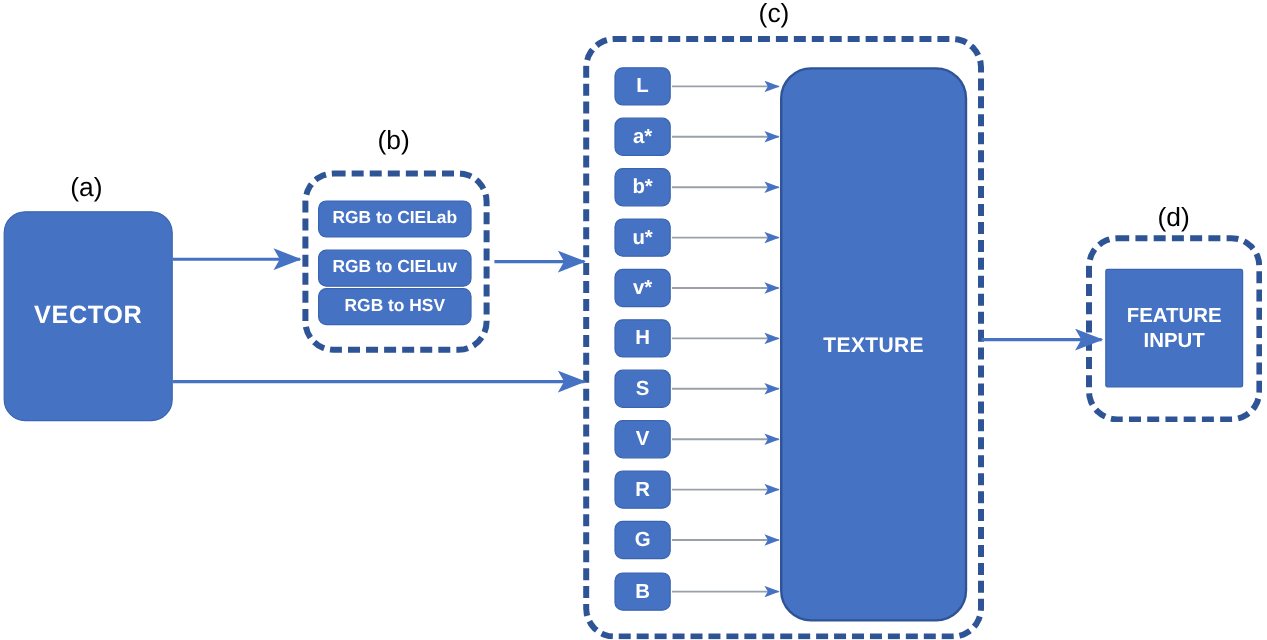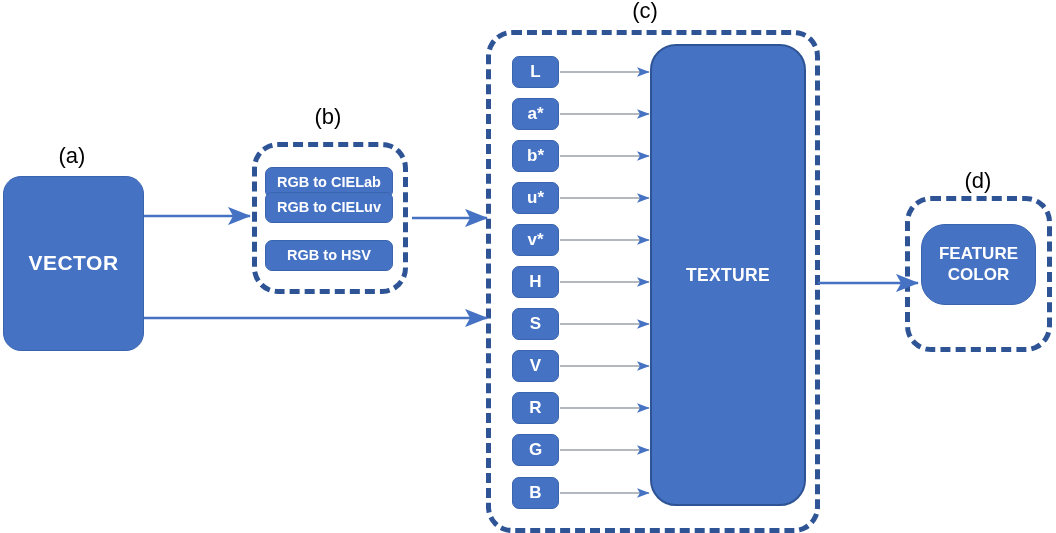--- a/index.html
+++ b/index.html
@@ -71,35 +71,35 @@
   .channel-box {
     left: 512px;
     width: 47px;
     height: 32px;
     border-radius: 7px;
     font-size: 17px;
   }
 
   #extraction-box {
     left: 650px;
-    top: 44px;
+    top: 56px;
     width: 156px;
     height: 462px;
     border-radius: 26px;
     border: 2px solid #2E5496;
     font-size: 17.5px;
     letter-spacing: 0.3px;
   }
 
   #feature-vector-box {
     left: 921px;
     top: 224px;
     width: 115px;
-    height: 81px;
-    border-radius: 24px;
+    height: 99px;
+    border-radius: 2px;
     font-size: 17px;
   }
 
   
   .arrow-svg {
     position: absolute;
     overflow: visible;
     pointer-events: none;
   }
 </style>
@@ -114,21 +114,21 @@
 
   <div class="section-label" style="left:615px; top:-2px; width:60px;">(c)</div>
 
   <div class="section-label" style="left:948px; top:168px; width:60px;">(d)</div>
 
   <div class="blue-box" id="input-box">VECTOR</div>
 
   <div class="dashed-group" id="group-b" style="left:252px; top:142px; width:156px; height:152px;"></div>
 
   <div class="blue-box convert-box" style="top:167px;">RGB to CIELab</div>
-  <div class="blue-box convert-box" style="top:192px;">RGB to CIELuv</div>
+  <div class="blue-box convert-box" style="top:208px;">RGB to CIELuv</div>
   <div class="blue-box convert-box" style="top:240px;">RGB to HSV</div>
 
   <div class="dashed-group" id="group-c" style="left:486px; top:30px; width:334px; height:503px;"></div>
 
   <div class="blue-box channel-box" style="top:56px;">L</div>
   <div class="blue-box channel-box" style="top:98px;">a*</div>
   <div class="blue-box channel-box" style="top:140px;">b*</div>
   <div class="blue-box channel-box" style="top:182px;">u*</div>
   <div class="blue-box channel-box" style="top:224px;">v*</div>
   <div class="blue-box channel-box" style="top:266px;">H</div>
@@ -142,21 +142,21 @@
     <div>
       <div>TEXTURE</div>
     </div>
   </div>
 
   <div class="dashed-group" id="group-d" style="left:905px; top:196px; width:147px; height:156px;"></div>
 
   <div class="blue-box" id="feature-vector-box">
     <div>
       <div>FEATURE</div>
-      <div>COLOR</div>
+      <div>INPUT</div>
     </div>
   </div>
 
   <svg class="arrow-svg" style="left:0; top:0;" width="1056" height="533">
     <defs>
       <marker id="ah-blue" markerWidth="9" markerHeight="7" refX="8.5" refY="3.5" orient="auto" markerUnits="strokeWidth">
         <path d="M0,0 L9,3.5 L0,7 L2,3.5 Z" fill="#4672C4"></path>
       </marker>
       <marker id="ah-gray" markerWidth="8" markerHeight="6" refX="7.5" refY="3" orient="auto" markerUnits="strokeWidth">
         <path d="M0,0 L8,3 L0,6 L1.8,3 Z" fill="#4672C4"></path>

